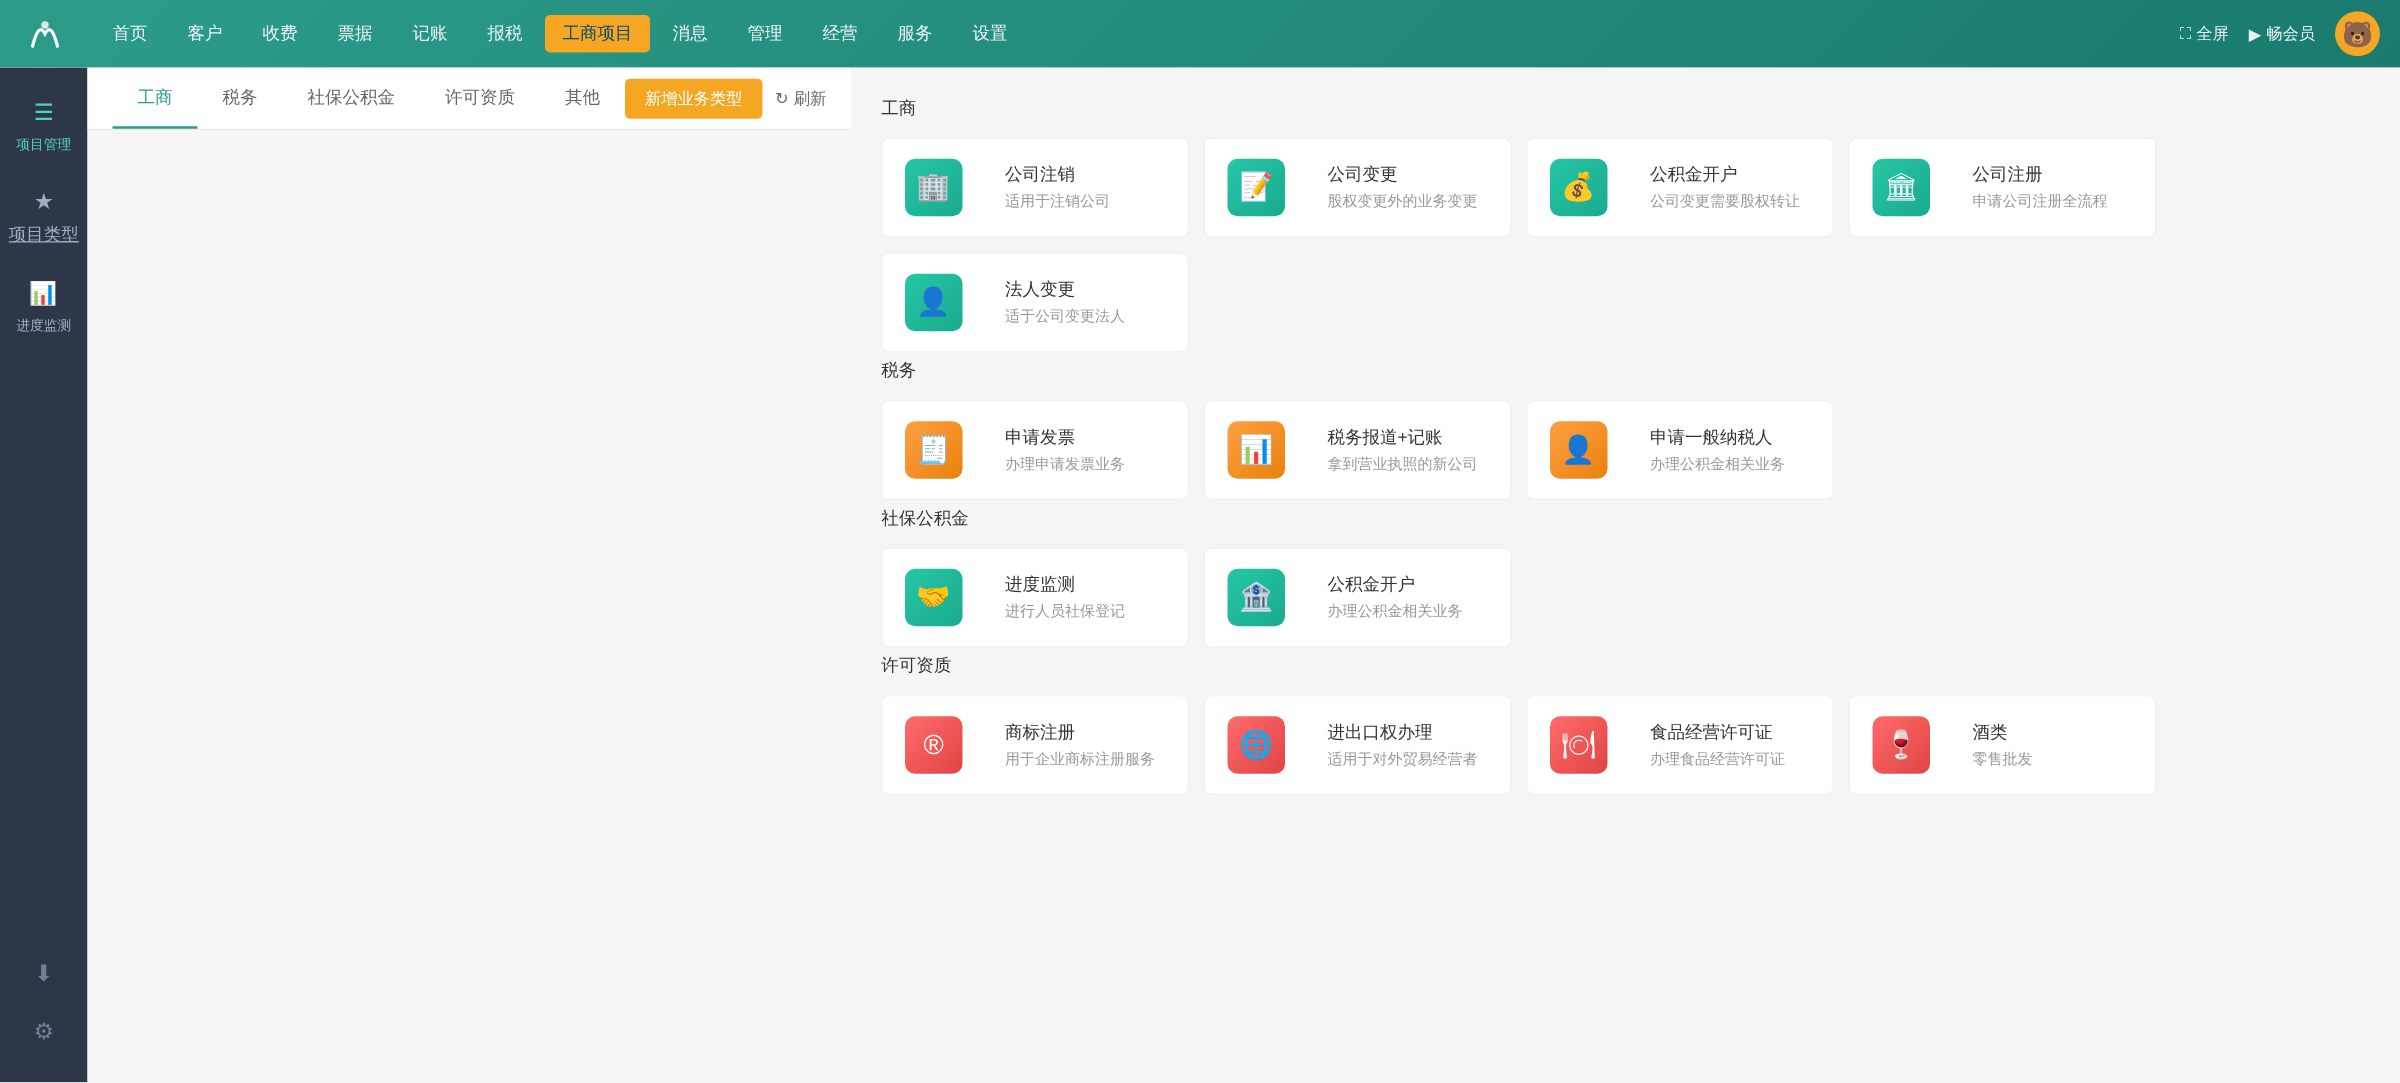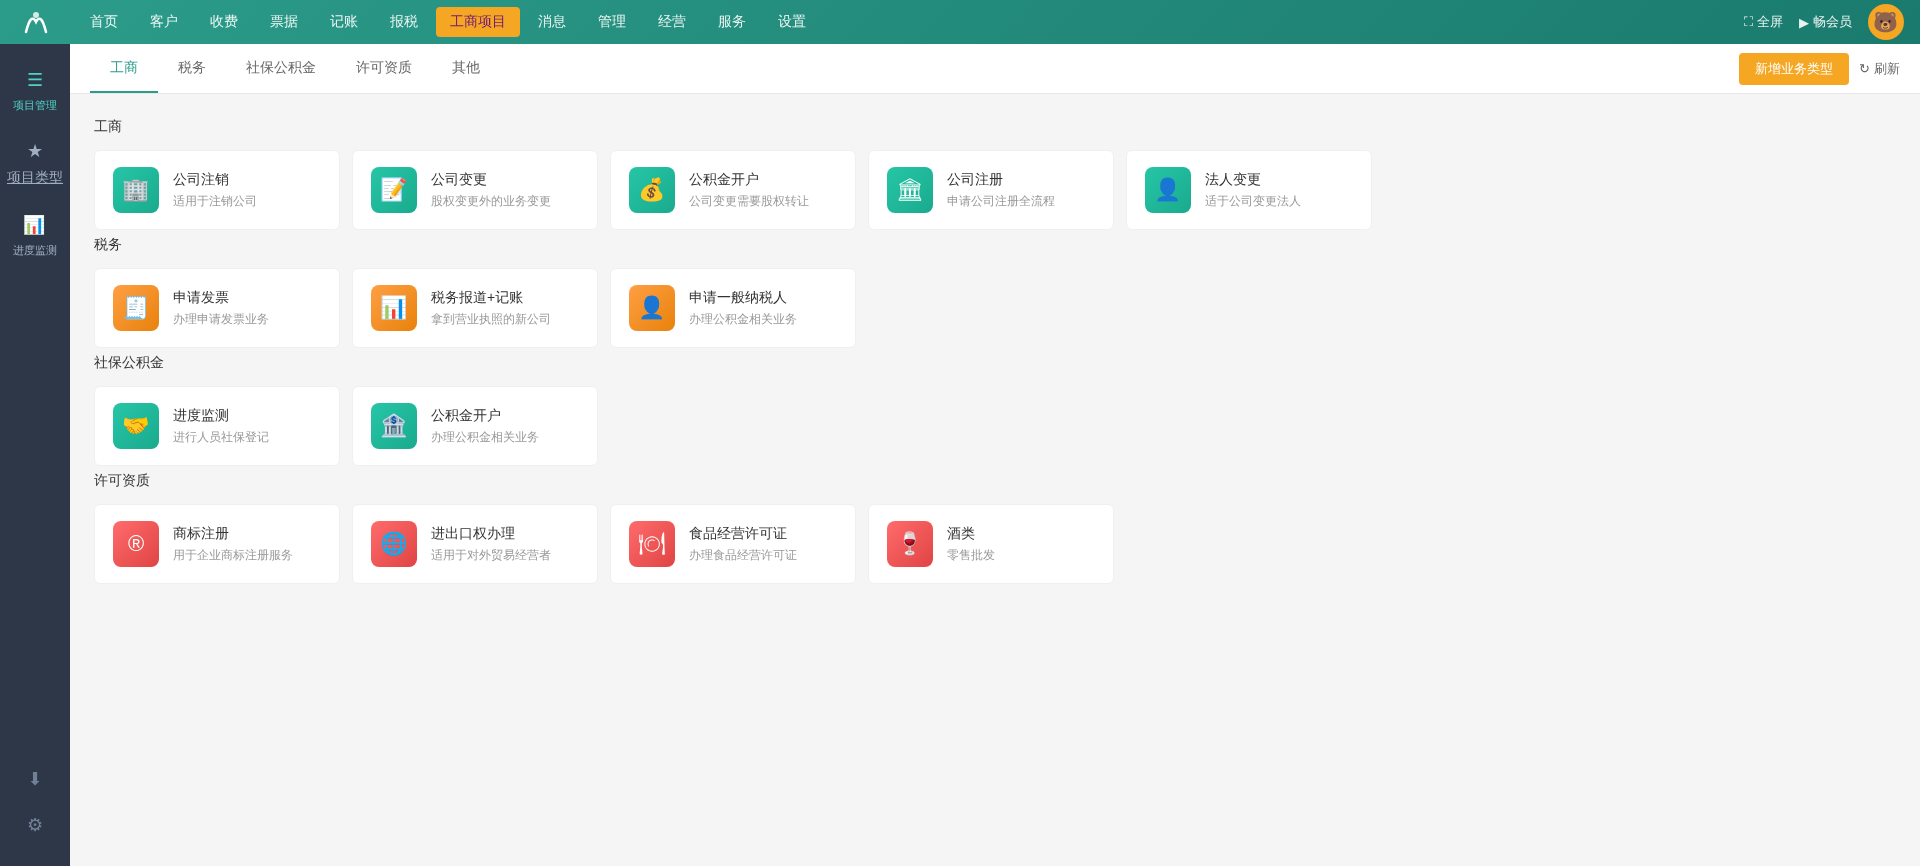--- a/index.html
+++ b/index.html
@@ -1,20 +1,20 @@
 <!DOCTYPE html>
 <html><head>
   <meta charset="utf-8">
   <style>
     * { margin: 0; padding: 0; box-sizing: border-box; }
     body { font-family: 'Microsoft YaHei', Arial, sans-serif; background: #f0f2f5; width: 1920px; height: 866px; overflow: hidden; display: flex; flex-direction: column; }
 
     
     .top-nav {
-      height: 44px;
+      height: 54px;
       background: linear-gradient(135deg, #2c9c8a, #1a7a6e);
       display: flex;
       align-items: center;
       padding: 0 16px;
       color: white;
       flex-shrink: 0;
     }
     .top-nav-logo {
       width: 40px;
       height: 40px;
@@ -33,21 +33,21 @@
     .top-nav-item {
       padding: 6px 14px;
       border-radius: 4px;
       cursor: pointer;
       font-size: 14px;
       color: rgba(255,255,255,0.9);
       white-space: nowrap;
     }
     .top-nav-item.active {
       background: #f5a623;
-      color: #701a75;
+      color: #0c4a6e;
       border-radius: 4px;
       font-family: Liberation Serif, serif;
     }
     .top-nav-right {
       display: flex;
       align-items: center;
       gap: 16px;
       font-size: 13px;
       color: rgba(255,255,255,0.9);
     }
@@ -121,21 +121,21 @@
       padding: 10px 4px;
       cursor: pointer;
       color: #718096;
       font-size: 18px;
     }
 
     
     .content-area {
       flex: 1;
       display: flex;
-      flex-direction: column;
+      flex-direction: row;
       background: #f5f5f5;
       overflow: hidden;
     }
 
     
     .tabs-bar {
       background: white;
       display: flex;
       align-items: center;
       padding: 0 20px;
@@ -231,21 +231,21 @@
       width: 46px;
       height: 46px;
       border-radius: 8px;
       display: flex;
       align-items: center;
       justify-content: center;
       flex-shrink: 0;
       font-size: 22px;
       color: white;
     }
-    .service-card-info { flex: 1; min-width: 0; }
+    .service-card-info { flex: 1; min-width: 0; margin-left: 20px; }
     .service-card-title {
       font-size: 14px;
       color: #333;
       font-weight: 500;
       margin-bottom: 4px;
       white-space: nowrap;
     }
     .service-card-desc {
       font-size: 12px;
       color: #999;

